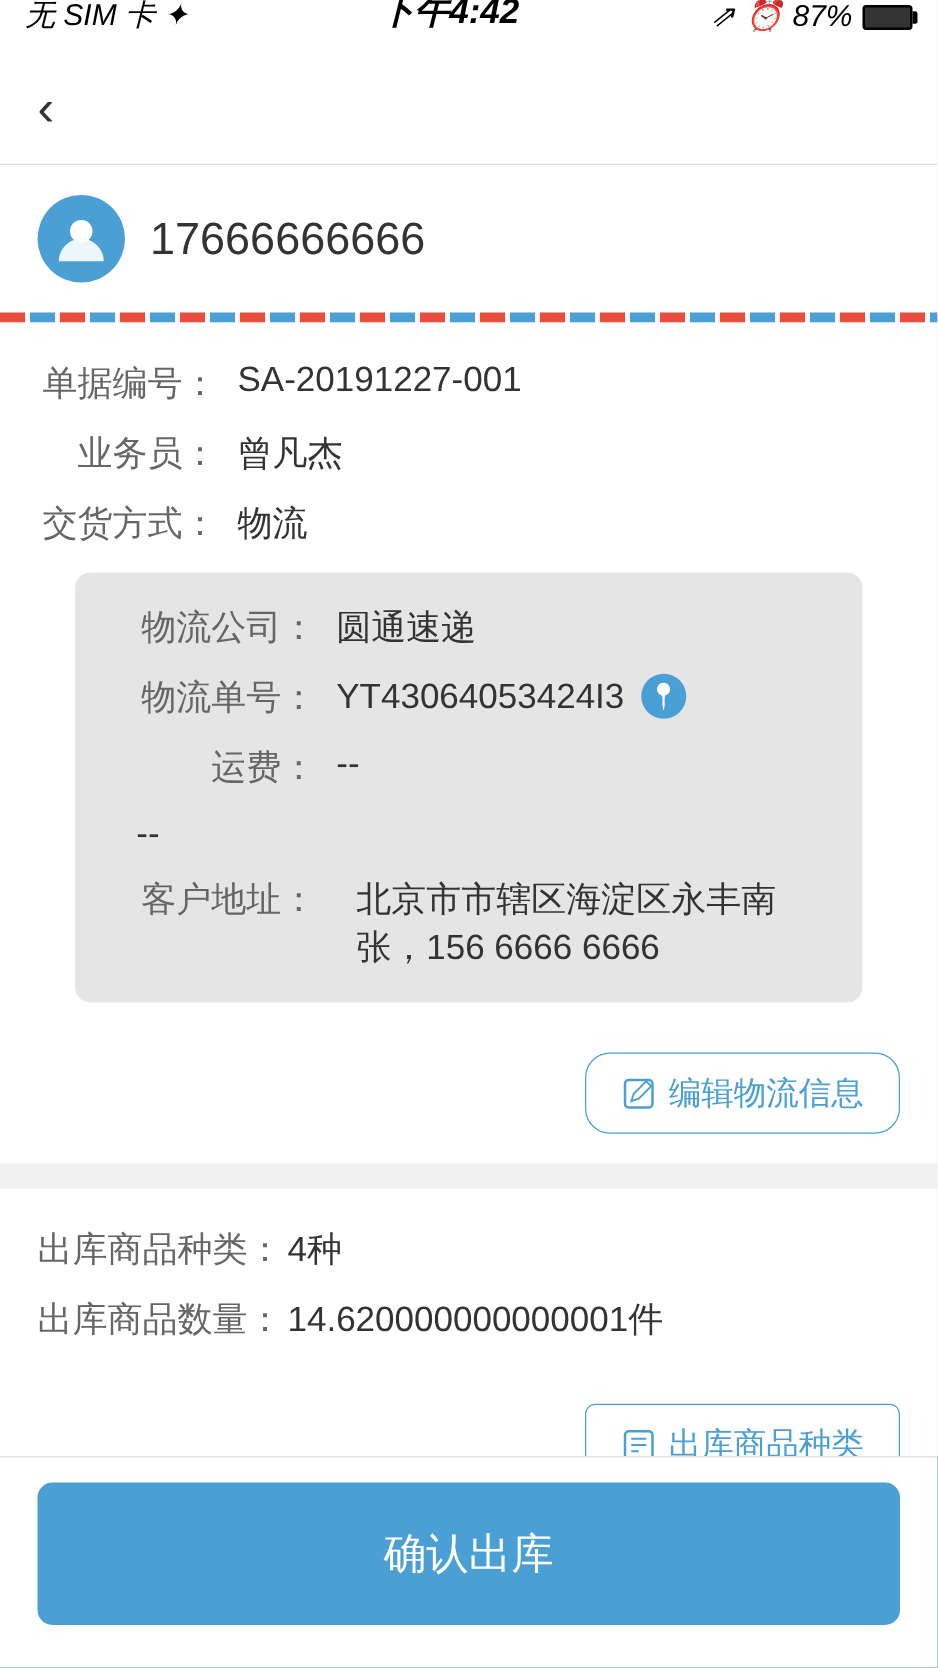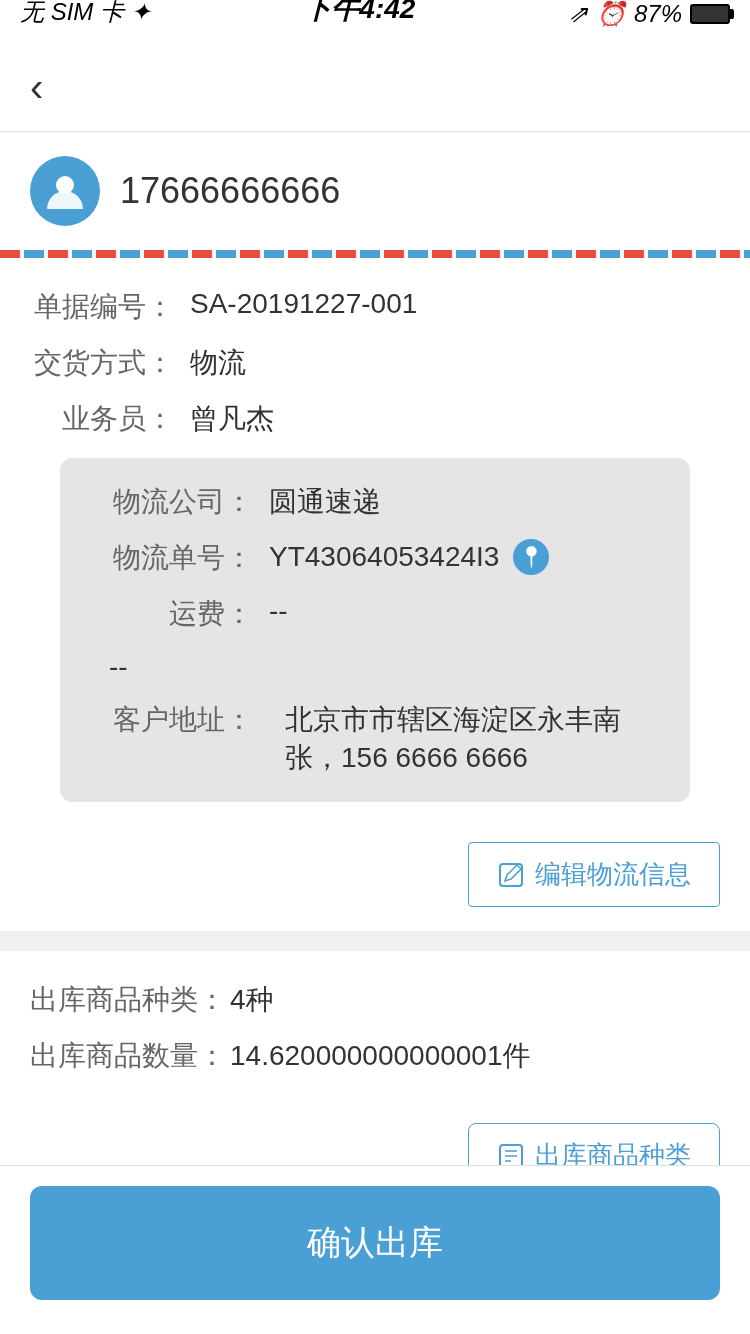--- a/index.html
+++ b/index.html
@@ -152,21 +152,21 @@
 
     
     .edit-btn-row {
       display: flex;
       justify-content: flex-end;
       padding: 0 30px 24px 30px;
       background: #fff;
     }
     .edit-btn {
       border: 1px solid #4a9fd4;
-      border-radius: 4px;
+      border-radius: 20px;
       padding: 14px 28px;
       color: #4a9fd4;
       font-size: 26px;
       display: flex;
       align-items: center;
       gap: 10px;
       background: #fff;
       cursor: pointer;
     }
 
@@ -287,26 +287,26 @@
     </div>
 
     <div class="dashed-divider"></div>
 
     <div class="info-section">
       <div class="info-row">
         <span class="info-label">单据编号：</span>
         <span class="info-value">SA-20191227-001</span>
       </div>
       <div class="info-row">
+        <span class="info-label">业务员：</span>
+        <span class="info-value">曾凡杰</span>
+      </div>
+      <div class="info-row">
         <span class="info-label">交货方式：</span>
         <span class="info-value">物流</span>
-      </div>
-      <div class="info-row">
-        <span class="info-label">业务员：</span>
-        <span class="info-value">曾凡杰</span>
       </div>
 
       <div class="logistics-card">
         <div class="logistics-row">
           <span class="logistics-label">物流公司：</span>
           <span class="logistics-value">圆通速递</span>
         </div>
         <div class="logistics-row">
           <span class="logistics-label">物流单号：</span>
           <span class="logistics-value">

